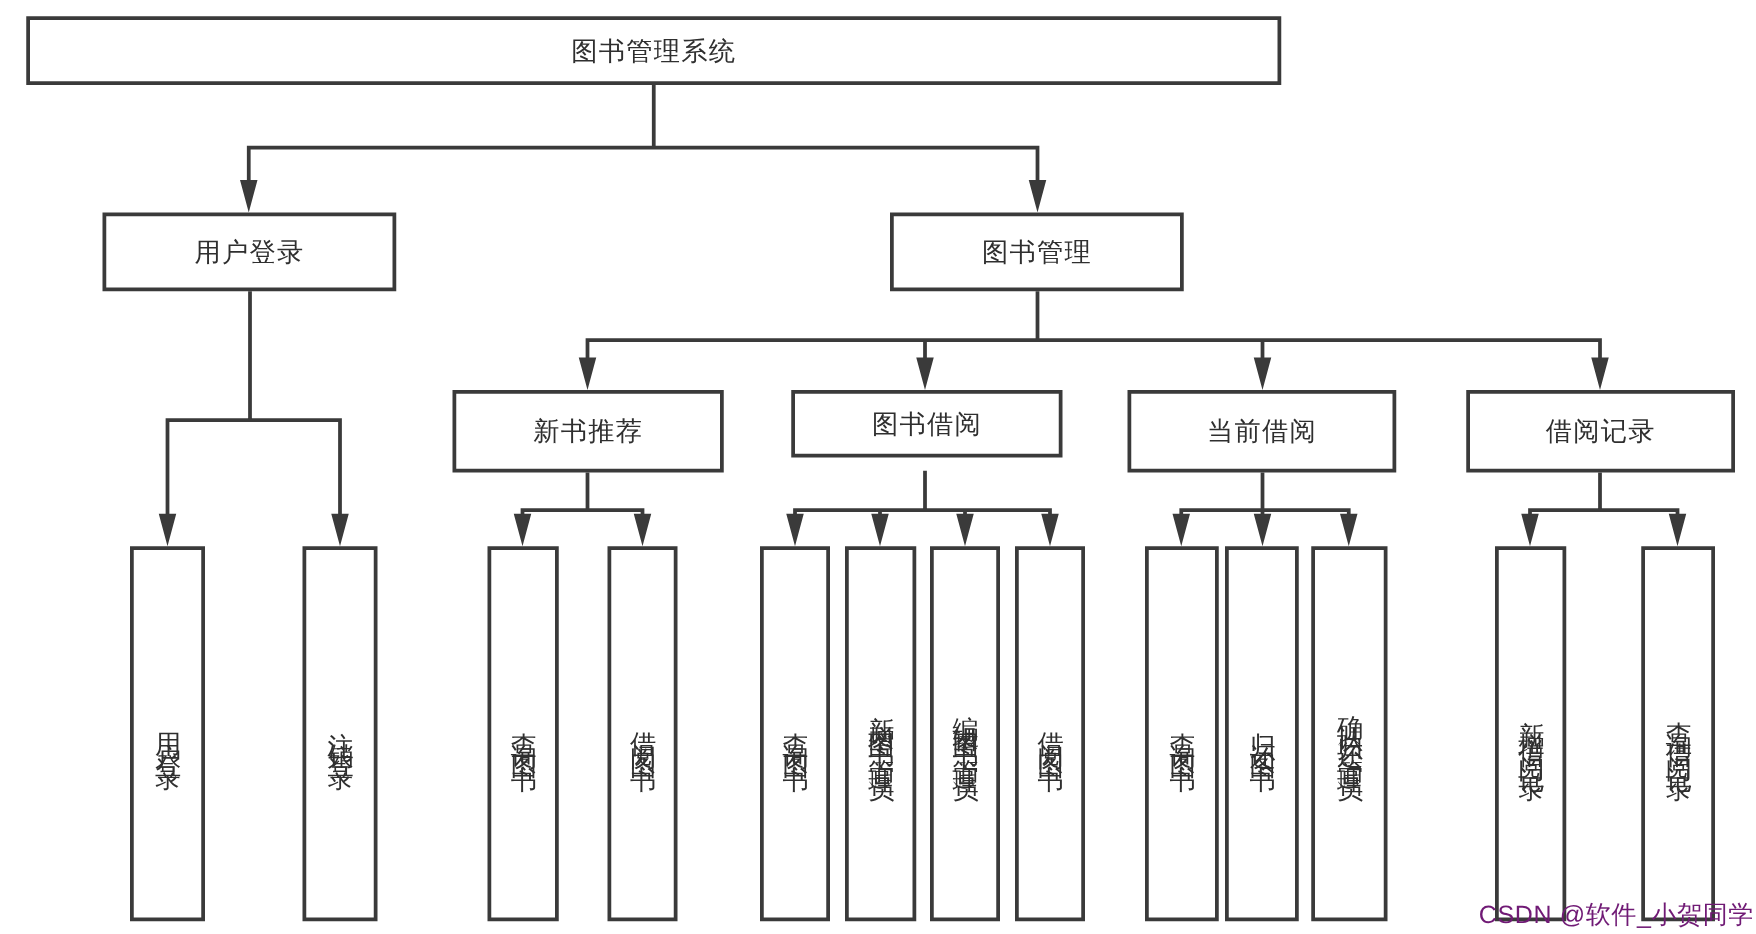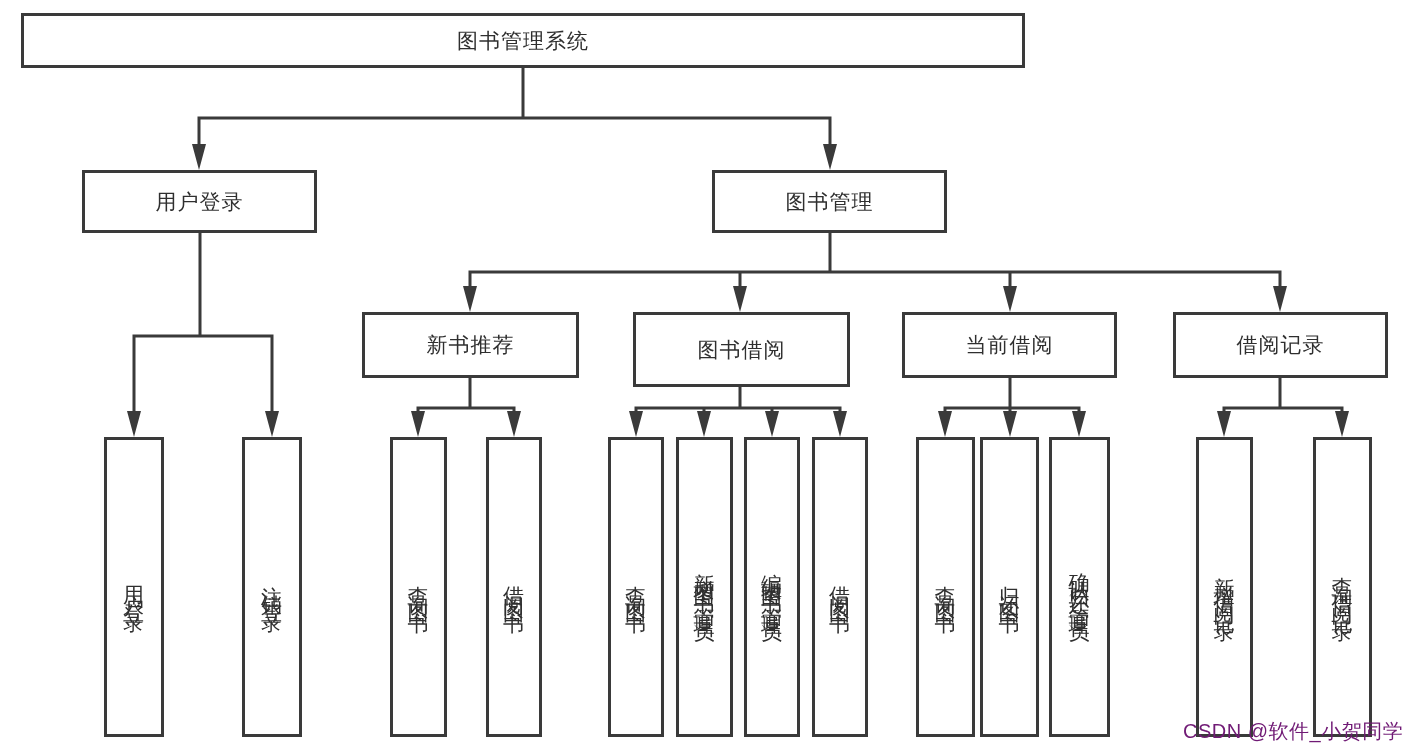--- a/index.html
+++ b/index.html
@@ -86,21 +86,21 @@
          M1217,411 L1231,411 L1224,437 Z
          M1335,411 L1349,411 L1342,437 Z"></path>
   </svg>
 
   <div class="node" style="left:21px; top:13px; width:1004px; height:55px;">图书管理系统</div>
 
   <div class="node" style="left:82px; top:170px; width:235px; height:63px;">用户登录</div>
   <div class="node" style="left:712px; top:170px; width:235px; height:63px;">图书管理</div>
 
   <div class="node" style="left:362px; top:312px; width:217px; height:66px;">新书推荐</div>
-  <div class="node" style="left:633px; top:312px; width:217px; height:75px;">图书借阅</div>
+  <div class="node" style="left:633px; top:312px; width:217px; height:54px;">图书借阅</div>
   <div class="node" style="left:902px; top:312px; width:215px; height:66px;">当前借阅</div>
   <div class="node" style="left:1173px; top:312px; width:215px; height:66px;">借阅记录</div>
 
   <div class="node leaf" style="left:104px; top:437px; width:60px; height:300px;">用户登录</div>
   <div class="node leaf" style="left:242px; top:437px; width:60px; height:300px;">注销登录</div>
 
   <div class="node leaf" style="left:390px; top:437px; width:57px; height:300px;">查询图书</div>
   <div class="node leaf" style="left:486px; top:437px; width:56px; height:300px;">借阅图书</div>
 
   <div class="node leaf" style="left:608px; top:437px; width:56px; height:300px;">查询图书</div>

